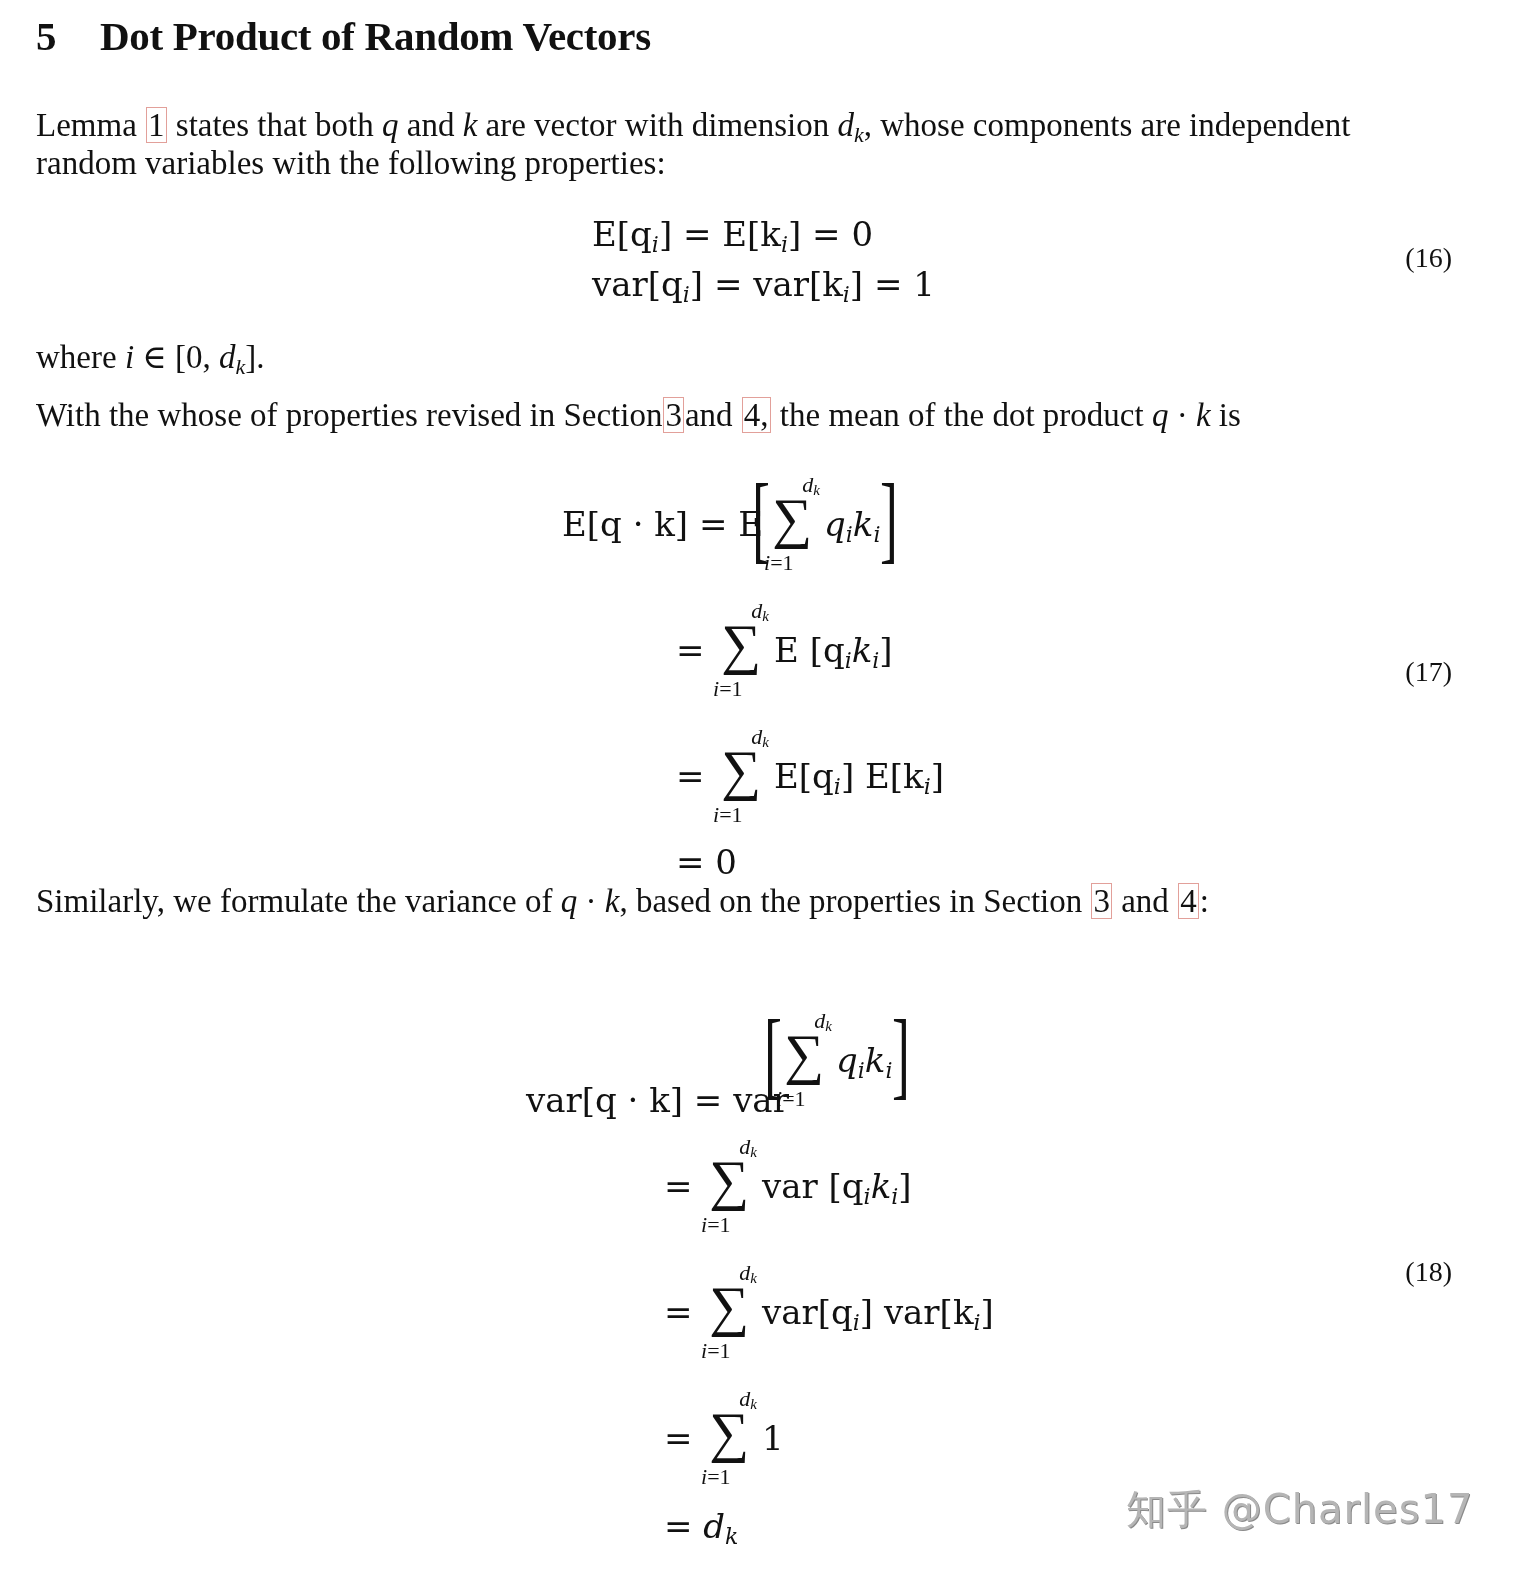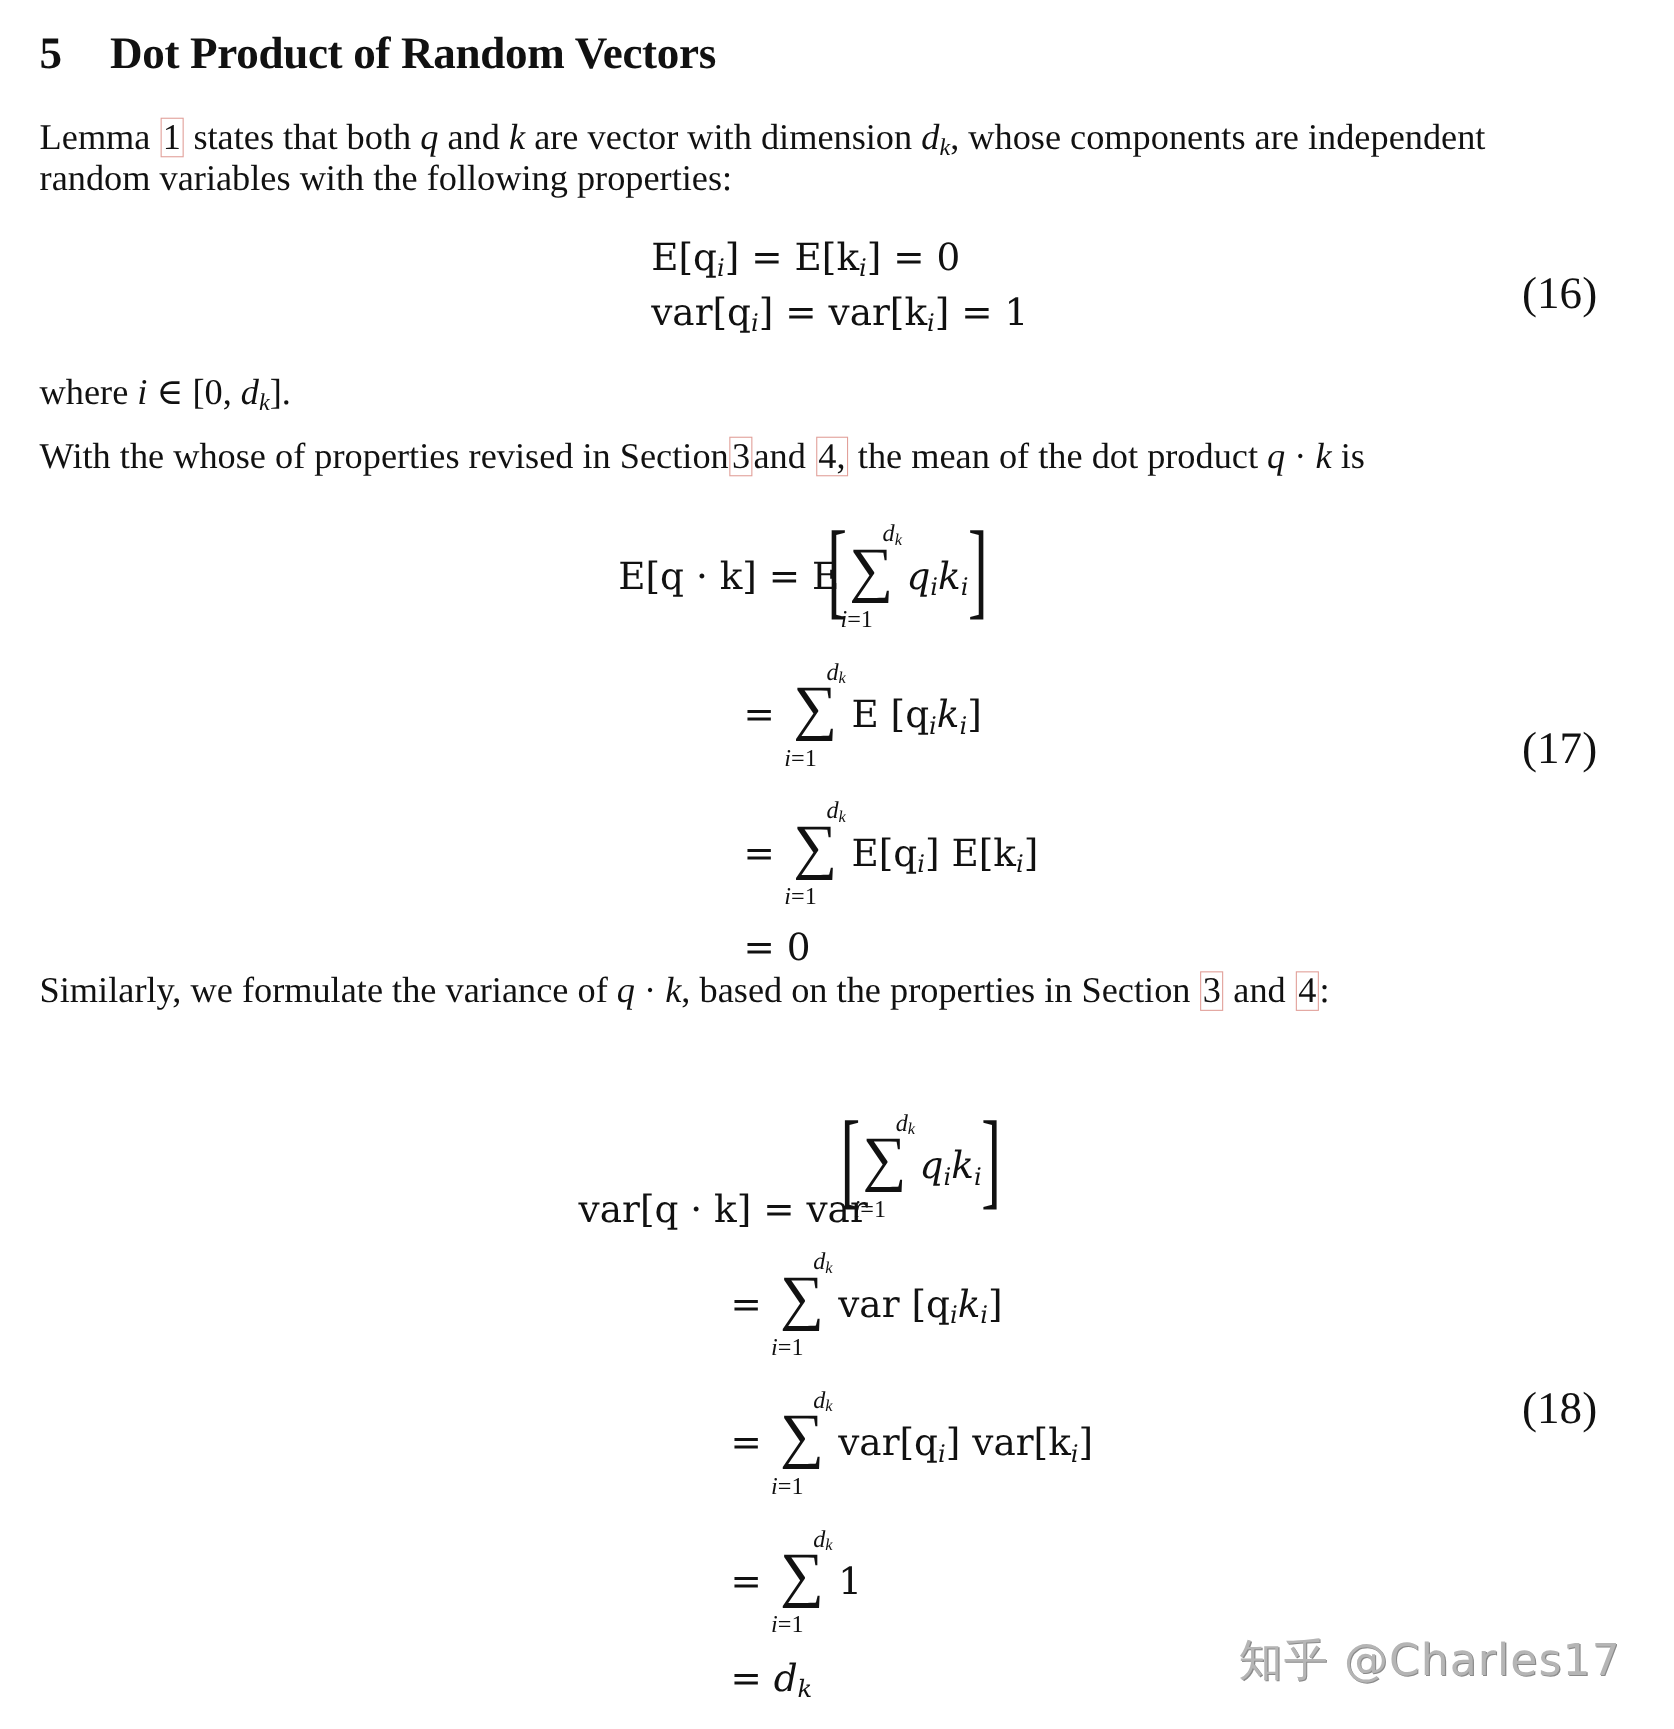--- a/index.html
+++ b/index.html
@@ -1,26 +1,26 @@
 <!DOCTYPE html>
 <html><head>
 <meta charset="utf-8">
 <style>
   html, body { margin: 0; padding: 0; background: #ffffff; }
   body { width: 1522px; height: 1572px; position: relative; overflow: hidden;
          font-family: "Liberation Serif", "DejaVu Serif", serif; color: #111; }
   .abs { position: absolute; white-space: nowrap; }
-  .heading { font-weight: bold; font-size: 41px; top: 12px; left: 36px; letter-spacing: -0.3px; margin-top: 12px; }
+  .heading { font-weight: bold; font-size: 41px; top: 12px; left: 36px; letter-spacing: -0.3px; }
   .heading .num { display: inline-block; width: 64px; }
   .para { font-size: 33px; line-height: 38px; left: 36px; }
   .ref { display: inline-block; border: 1.5px solid #e2a09a; padding: 0 1px; line-height: 34px; margin: 0 1px; }
   i, .it { font-style: italic; }
   sub { font-size: 22px; vertical-align: -6px; line-height: 0; }
   .math { font-family: "DejaVu Serif", "Liberation Serif", serif; font-size: 34px; }
-  .eqno { font-size: 41px; right: 70px; }
+  .eqno { font-size: 28px; right: 70px; }
   .sum { position: absolute; text-align: center; width: 56px; }
   .sum .top { position: absolute; top: 0; left: 0; width: 56px; font-size: 22px; font-style: italic; text-align: right; }
   .sum .sig { position: absolute; top: 14px; left: 0; width: 56px; font-size: 56px; line-height: 64px; text-align: center; }
   .sum .bot { position: absolute; top: 78px; left: 0; width: 56px; font-size: 22px; text-align: left; }
   .bigbr { position: absolute; font-size: 98px; font-weight: 100; line-height: 100px; transform: scaleX(0.55); transform-origin: left top; }
   .watermark { font-family: "DejaVu Sans", "Liberation Sans", sans-serif; font-size: 40px; color: #b5b5b5; left: 1126px; top: 1482px; letter-spacing: 1px;
                text-shadow: 1px 1px 0 #8a8a8a; }
 </style>
 </head>
 <body>

